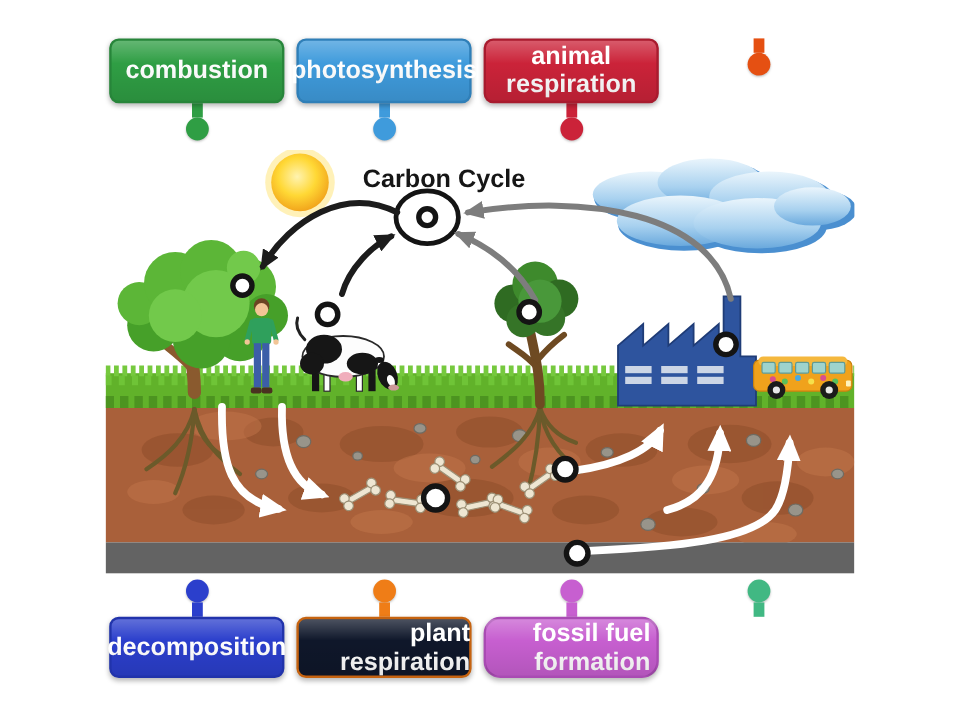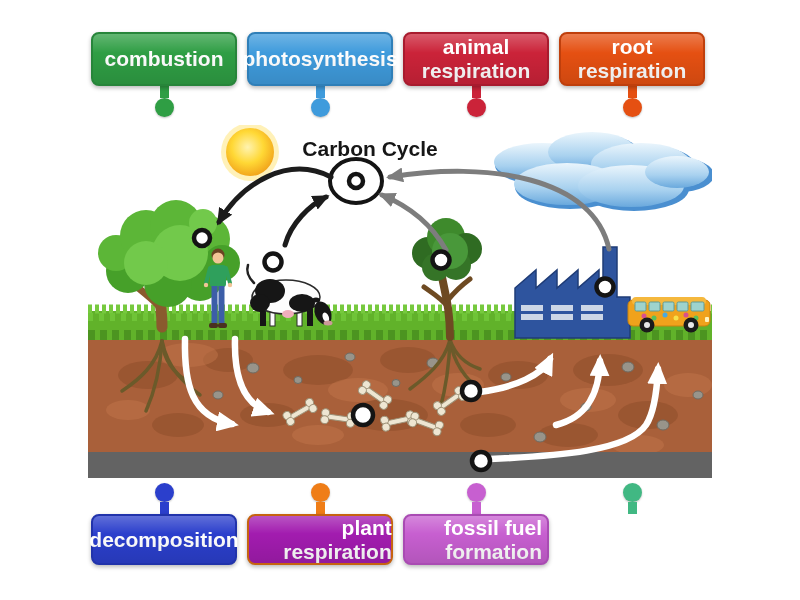--- a/index.html
+++ b/index.html
@@ -41,39 +41,38 @@
   <div class="label-box" style="background: rgb(63, 155, 220); border-color: rgb(47, 127, 184);">photosynthesis</div>
   <div class="stem" style="background: rgb(63, 155, 220);"></div>
   <div class="dot" style="background: rgb(63, 155, 220);"></div>
 </div>
 <div class="label-group top-group t3">
   <div class="label-box" style="background: rgb(203, 35, 57); border-color: rgb(168, 27, 46);">animal respiration</div>
   <div class="stem" style="background: rgb(203, 35, 57);"></div>
   <div class="dot" style="background: rgb(203, 35, 57);"></div>
 </div>
 <div class="label-group top-group t4">
-  <div class="label-box" style="background: rgb(229, 80, 18); border-color: rgb(191, 63, 12);">root respiration</div>
   <div class="stem" style="background: rgb(229, 80, 18);"></div>
   <div class="dot" style="background: rgb(229, 80, 18);"></div>
 </div>
 
 <div class="label-group bottom-group b1">
   <div class="dot" style="background: rgb(43, 63, 204);"></div>
   <div class="stem" style="background: rgb(43, 63, 204);"></div>
   <div class="label-box" style="background: rgb(43, 63, 204); border-color: rgb(33, 51, 171);">decomposition</div>
 </div>
 <div class="label-group bottom-group b2">
   <div class="dot" style="background: rgb(239, 125, 23);"></div>
   <div class="stem" style="background: rgb(239, 125, 23);"></div>
-  <div class="label-box" style="background: #a21caf; border-color: rgb(198, 99, 16); padding-left: 40px;">plant respiration</div>
+  <div class="label-box" style="background: #0f172a; border-color: rgb(198, 99, 16); padding-left: 40px;">plant respiration</div>
 </div>
 <div class="label-group bottom-group b3">
   <div class="dot" style="background: rgb(199, 95, 208);"></div>
   <div class="stem" style="background: rgb(199, 95, 208);"></div>
-  <div class="label-box" style="background: rgb(199, 95, 208); border-color: rgb(169, 75, 179);">fossil fuel formation</div>
+  <div class="label-box" style="background: rgb(199, 95, 208); border-color: rgb(169, 75, 179); border-radius: 14px;">fossil fuel formation</div>
 </div>
 <div class="label-group bottom-group b4">
   <div class="dot" style="background: rgb(65, 184, 131);"></div>
   <div class="stem" style="background: rgb(65, 184, 131);"></div>
 </div>
 
 <svg id="scene" width="624" height="353" viewBox="0 0 624 353">
   <defs>
     <radialGradient id="sunGrad" cx="45%" cy="40%" r="60%">
       <stop offset="0%" stop-color="#fff3b0"></stop>

